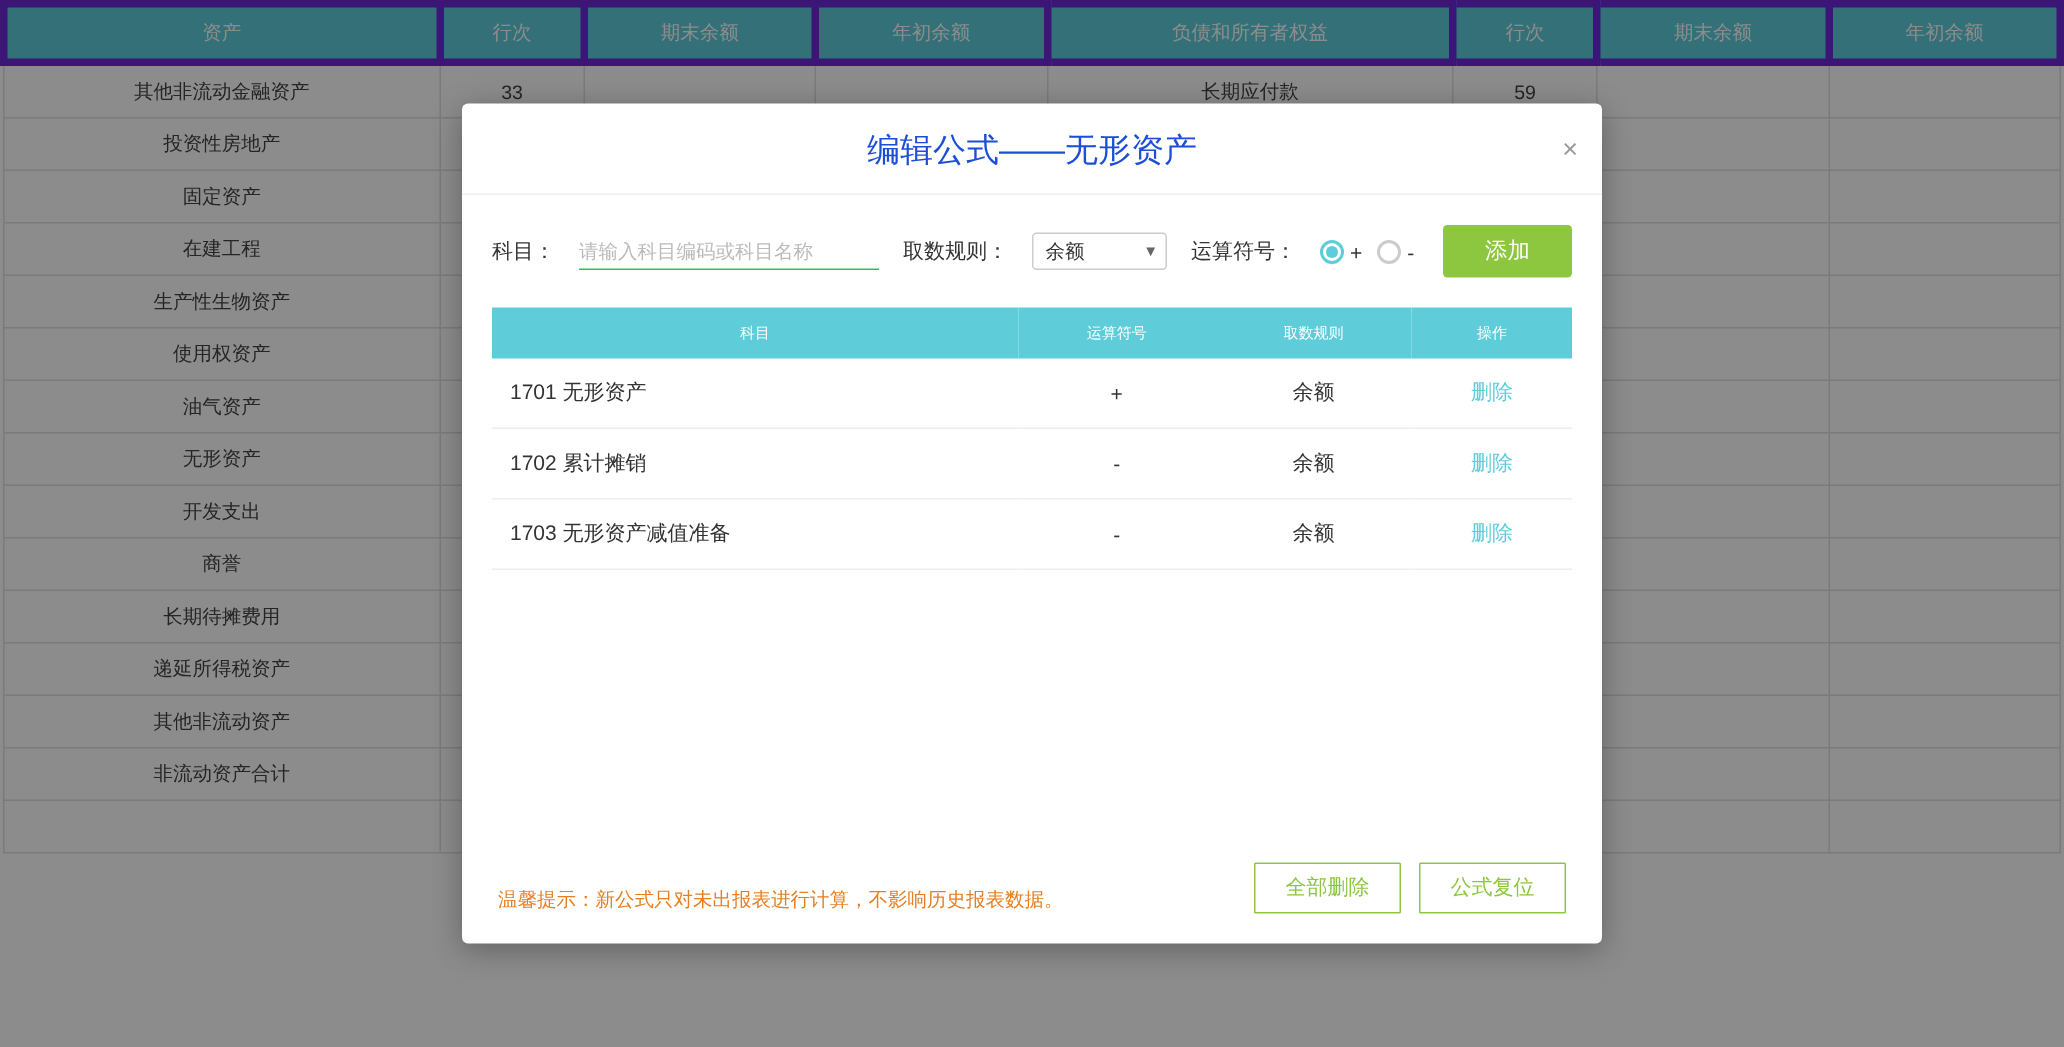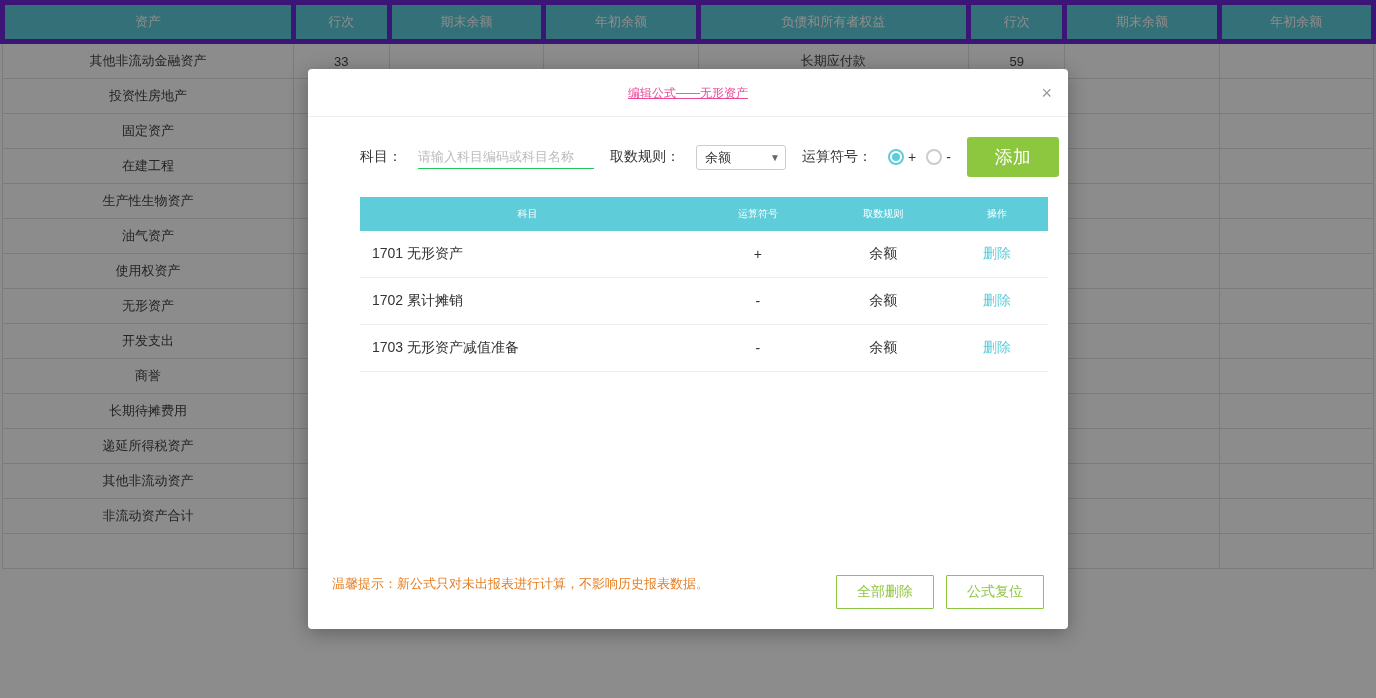--- a/index.html
+++ b/index.html
@@ -73,43 +73,41 @@
     .modal-header {
       padding: 16px 24px 14px 24px;
       border-bottom: 1px solid #eee;
       display: flex;
       align-items: center;
       justify-content: center;
       position: relative;
     }
 
     .modal-title {
-      font-size: 12px;
-      color: #ec4899;
+      font-size: 22px;
+      color: #1d4ed8;
       font-weight: normal;
-      text-decoration: underline;
     }
 
     .modal-close {
       position: absolute;
       right: 16px;
       top: 50%;
       transform: translateY(-50%);
       cursor: pointer;
       color: #999;
       font-size: 18px;
       line-height: 1;
       background: none;
       border: none;
     }
 
     .modal-body {
       padding: 20px 20px;
       flex: 1;
-      margin-left: 32px;
     }
 
     
     .form-row {
       display: flex;
       align-items: center;
       gap: 16px;
       margin-bottom: 20px;
     }
 
@@ -206,21 +204,21 @@
       color: #333;
     }
 
     
     .btn-add {
       background: #8dc63f;
       color: #fff;
       border: none;
       border-radius: 3px;
       padding: 8px 28px;
-      font-size: 18px;
+      font-size: 15px;
       cursor: pointer;
       white-space: nowrap;
       margin-left: auto;
     }
 
     
     .data-table {
       width: 100%;
       border-collapse: collapse;
     }
@@ -262,21 +260,21 @@
       font-size: 14px;
       text-decoration: none;
       background: none;
       border: none;
     }
 
     
     .modal-footer {
       padding: 12px 24px 20px 24px;
       display: flex;
-      align-items: flex-start;
+      align-items: flex-end;
       justify-content: space-between;
     }
 
     .footer-tip {
       font-size: 13px;
       color: #e67e22;
     }
 
     .footer-buttons {
       display: flex;
@@ -355,31 +353,31 @@
           <td>生产性生物资产</td>
           <td></td>
           <td></td>
           <td></td>
           <td></td>
           <td></td>
           <td></td>
           <td></td>
         </tr>
         <tr>
+          <td>使用权资产</td>
+          <td></td>
+          <td></td>
+          <td></td>
+          <td></td>
+          <td></td>
+          <td></td>
+          <td></td>
+        </tr>
+        <tr>
           <td>油气资产</td>
-          <td></td>
-          <td></td>
-          <td></td>
-          <td></td>
-          <td></td>
-          <td></td>
-          <td></td>
-        </tr>
-        <tr>
-          <td>使用权资产</td>
           <td></td>
           <td></td>
           <td></td>
           <td></td>
           <td></td>
           <td></td>
           <td></td>
         </tr>
         <tr>
           <td>无形资产</td>

